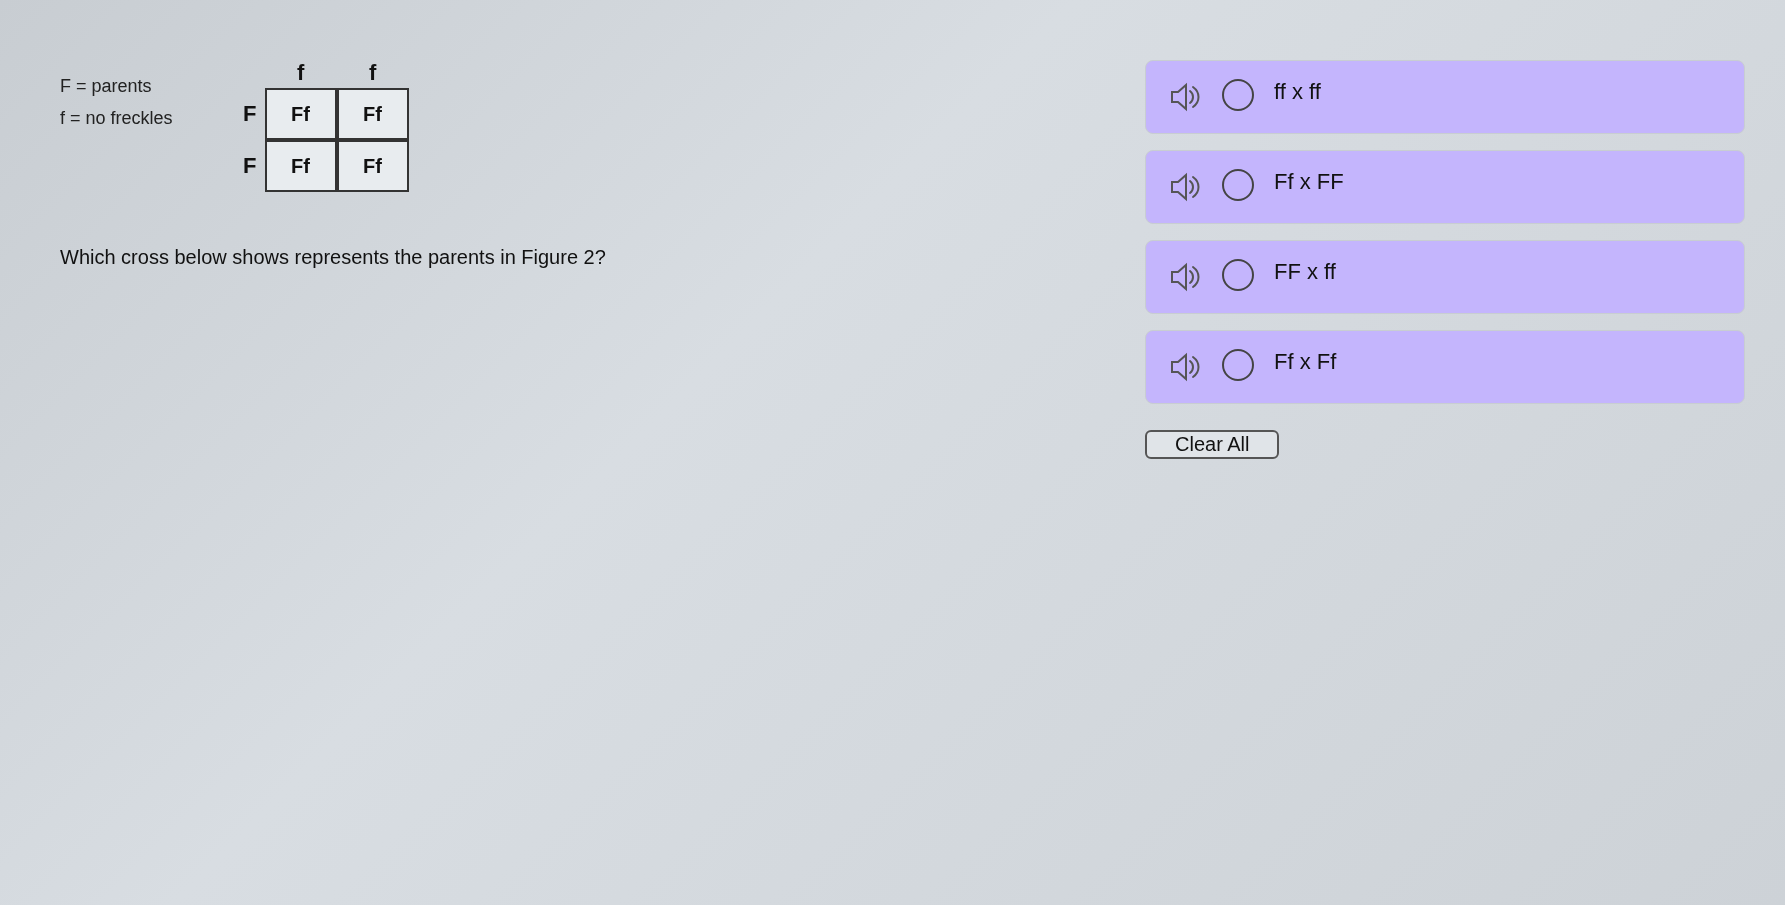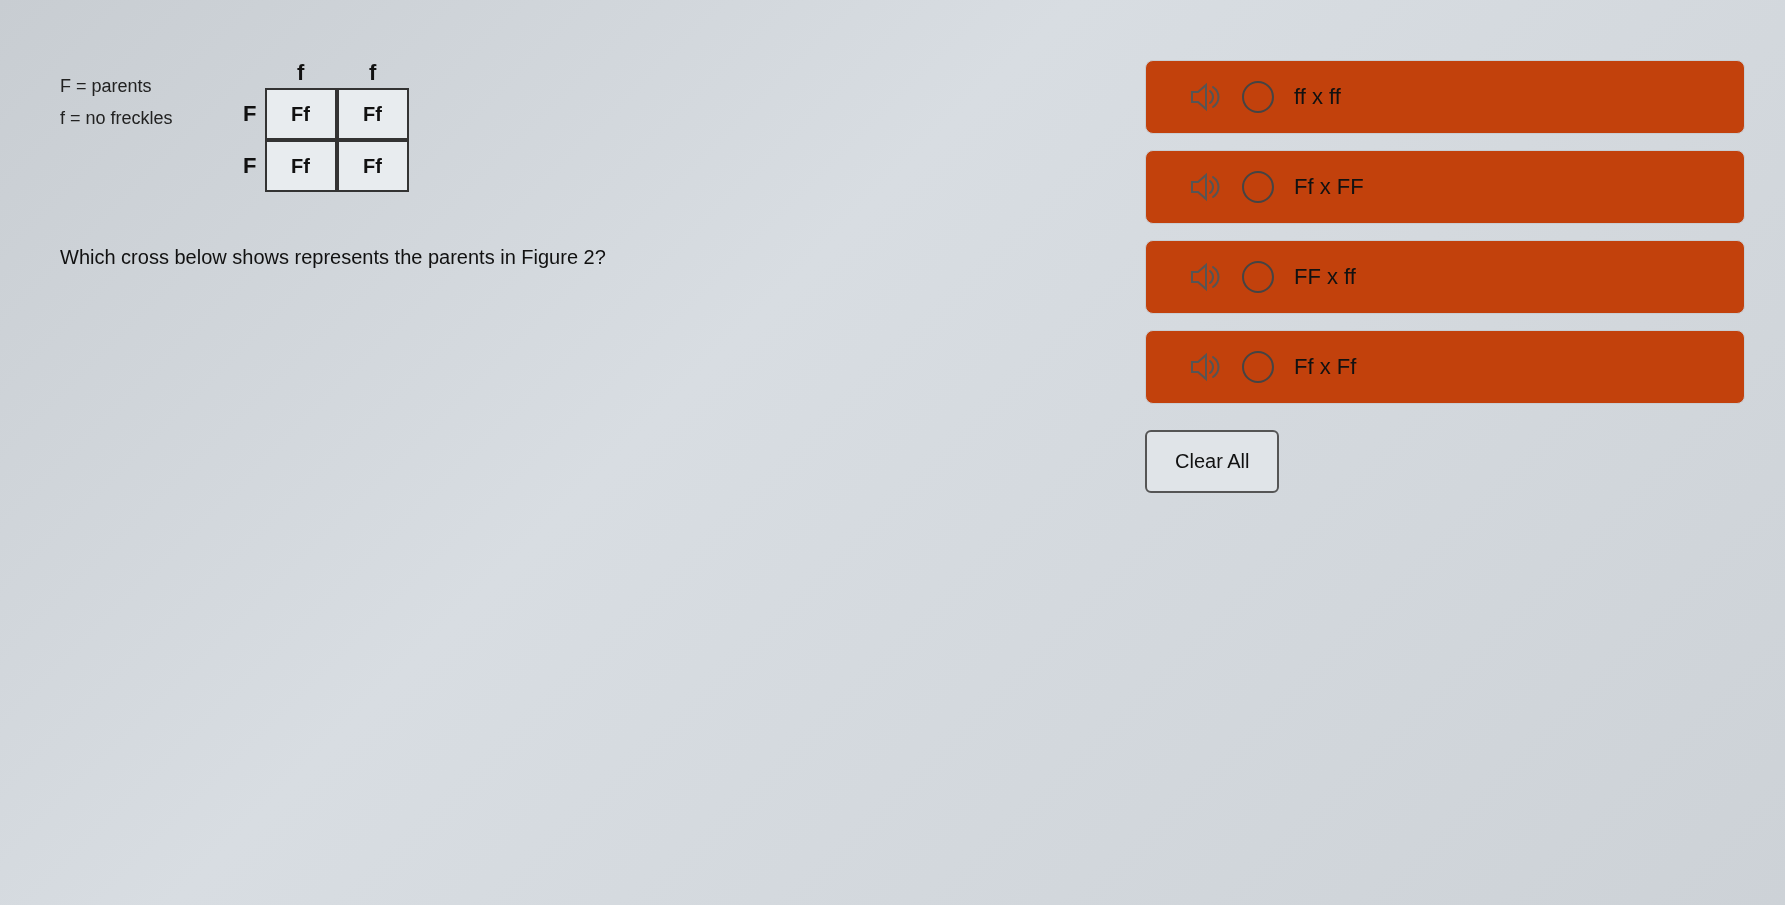--- a/index.html
+++ b/index.html
@@ -116,24 +116,23 @@
       right: 40px;
       top: 60px;
       width: 600px;
       display: flex;
       flex-direction: column;
       gap: 0px;
     }
 
     .answer-option {
       display: flex;
-      align-items: center;
-      background: #c2410c;
+      background: #c4b5fd;
       border-radius: 8px;
-      padding: 18px 40px;
+      padding: 18px 20px;
       margin-bottom: 16px;
       gap: 20px;
       border: 1px solid #c8cdd2;
     }
 
     .speaker-icon {
       width: 36px;
       height: 36px;
       flex-shrink: 0;
       color: #555;
@@ -152,21 +151,21 @@
     .option-label {
       font-size: 22px;
       color: #111;
       font-weight: normal;
     }
 
     
     .clear-all-btn {
       margin-top: 10px;
       align-self: flex-start;
-      padding: 18px 28px;
+      padding: 1px 28px;
       font-size: 20px;
       background: #e0e4e8;
       border: 2px solid #555;
       border-radius: 6px;
       cursor: pointer;
       color: #111;
       font-weight: normal;
     }
   </style>
 </head>

